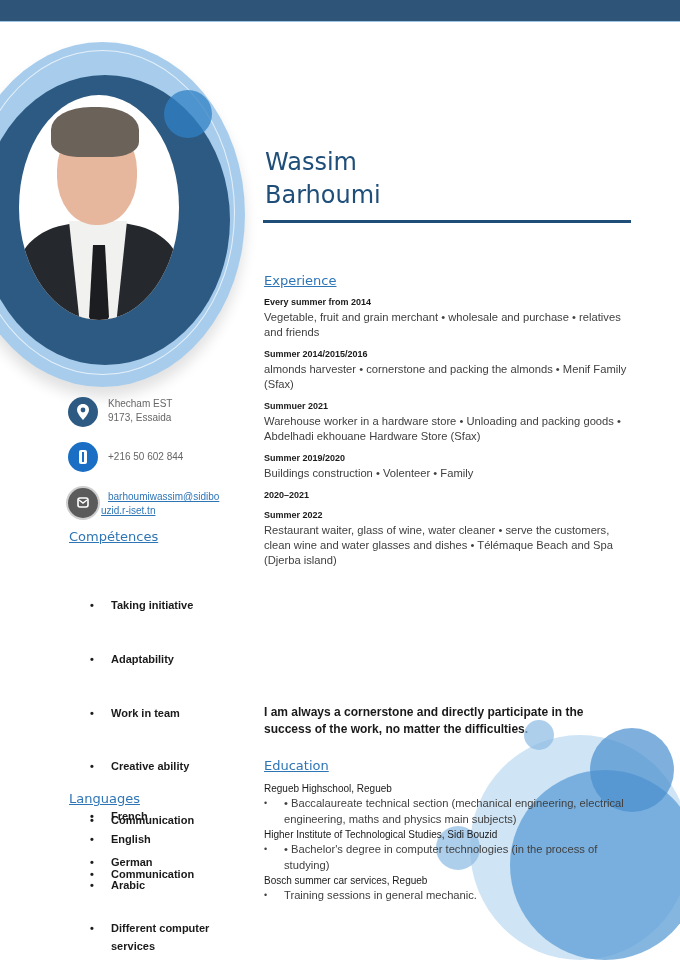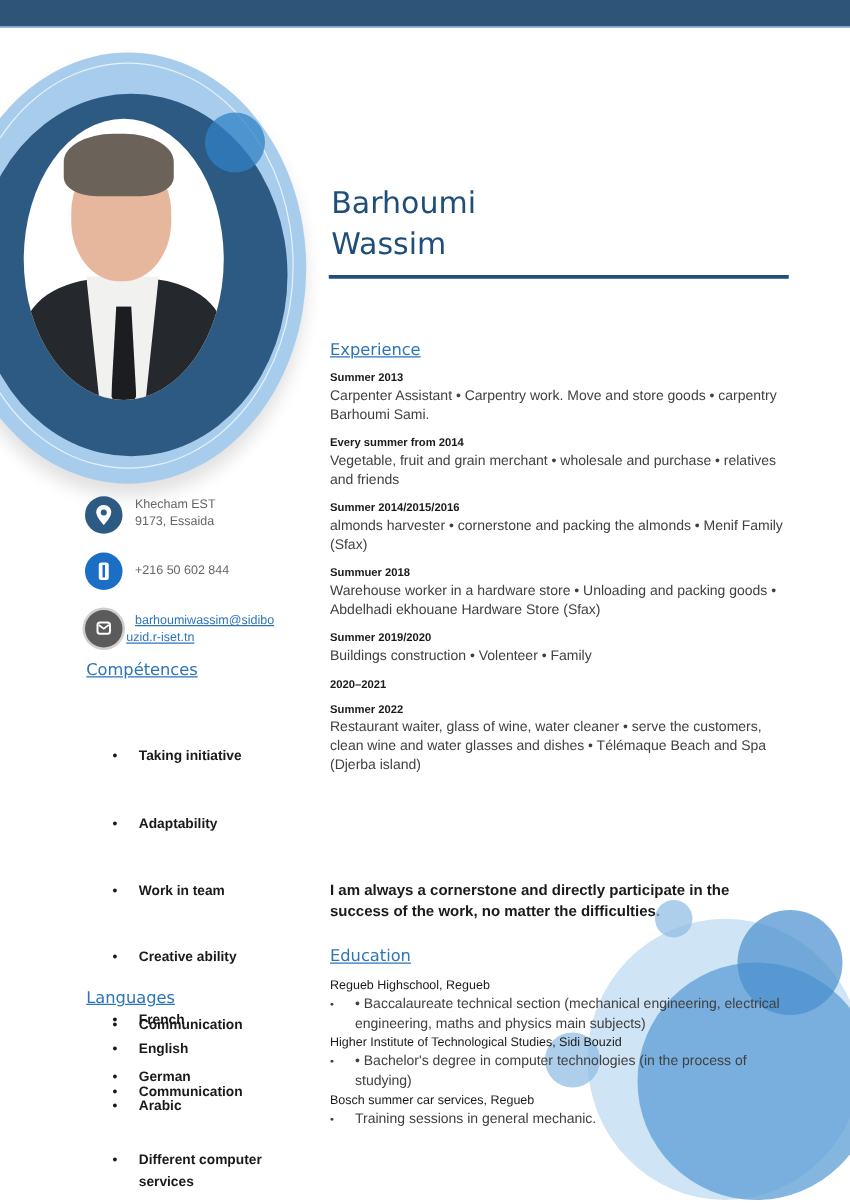--- a/index.html
+++ b/index.html
@@ -75,22 +75,22 @@
 <div class="ring-dot"></div>
 <div class="photo">
   <div class="suit"></div>
   <div class="shirt"></div>
   <div class="tie"></div>
   <div class="face"></div>
   <div class="hair"></div>
 </div>
 
 <div class="name">
+  <div>Wassim</div>
   <div>Barhoumi</div>
-  <div>Wassim</div>
 </div>
 <div class="name-rule"></div>
 
 <div class="contact" style="top:397px;">
   <div class="c-icon" style="background:#2d5a82;">
     <svg width="30" height="30" viewBox="0 0 30 30">
         <path d="M15 7c-3.6 0-6 2.6-6 5.8 0 4.2 6 10.2 6 10.2s6-6 6-10.2C21 9.6 18.6 7 15 7z" fill="#fff"></path>
         <circle cx="15" cy="13" r="2.4" fill="#2d5a82"></circle>
       </svg>
   </div>
@@ -143,33 +143,29 @@
 <ul class="list langs" style="top:805px;">
   <li>French</li>
   <li>English</li>
   <li>German</li>
   <li>Arabic</li>
 </ul>
 
 <div class="section-title" style="left:264px; top:273px;">Experience</div>
 <div class="exp">
   <div class="exp-item">
-    <div class="exp-period">Summer 2013</div>
-    <div class="exp-desc">Carpenter Assistant • Carpentry work. Move and store goods • carpentry Barhoumi Sami.</div>
-  </div>
-  <div class="exp-item">
     <div class="exp-period">Every summer from 2014</div>
     <div class="exp-desc">Vegetable, fruit and grain merchant • wholesale and purchase • relatives and friends</div>
   </div>
   <div class="exp-item">
     <div class="exp-period">Summer 2014/2015/2016</div>
     <div class="exp-desc">almonds harvester • cornerstone and packing the almonds • Menif Family (Sfax)</div>
   </div>
   <div class="exp-item">
-    <div class="exp-period">Summuer 2018</div>
+    <div class="exp-period">Summuer 2021</div>
     <div class="exp-desc">Warehouse worker in a hardware store • Unloading and packing goods • Abdelhadi ekhouane Hardware Store (Sfax)</div>
   </div>
   <div class="exp-item">
     <div class="exp-period">Summer 2019/2020</div>
     <div class="exp-desc">Buildings construction • Volenteer • Family</div>
   </div>
   <div class="exp-item">
     <div class="exp-period">2020–2021</div>
   </div>
   <div class="exp-item">

